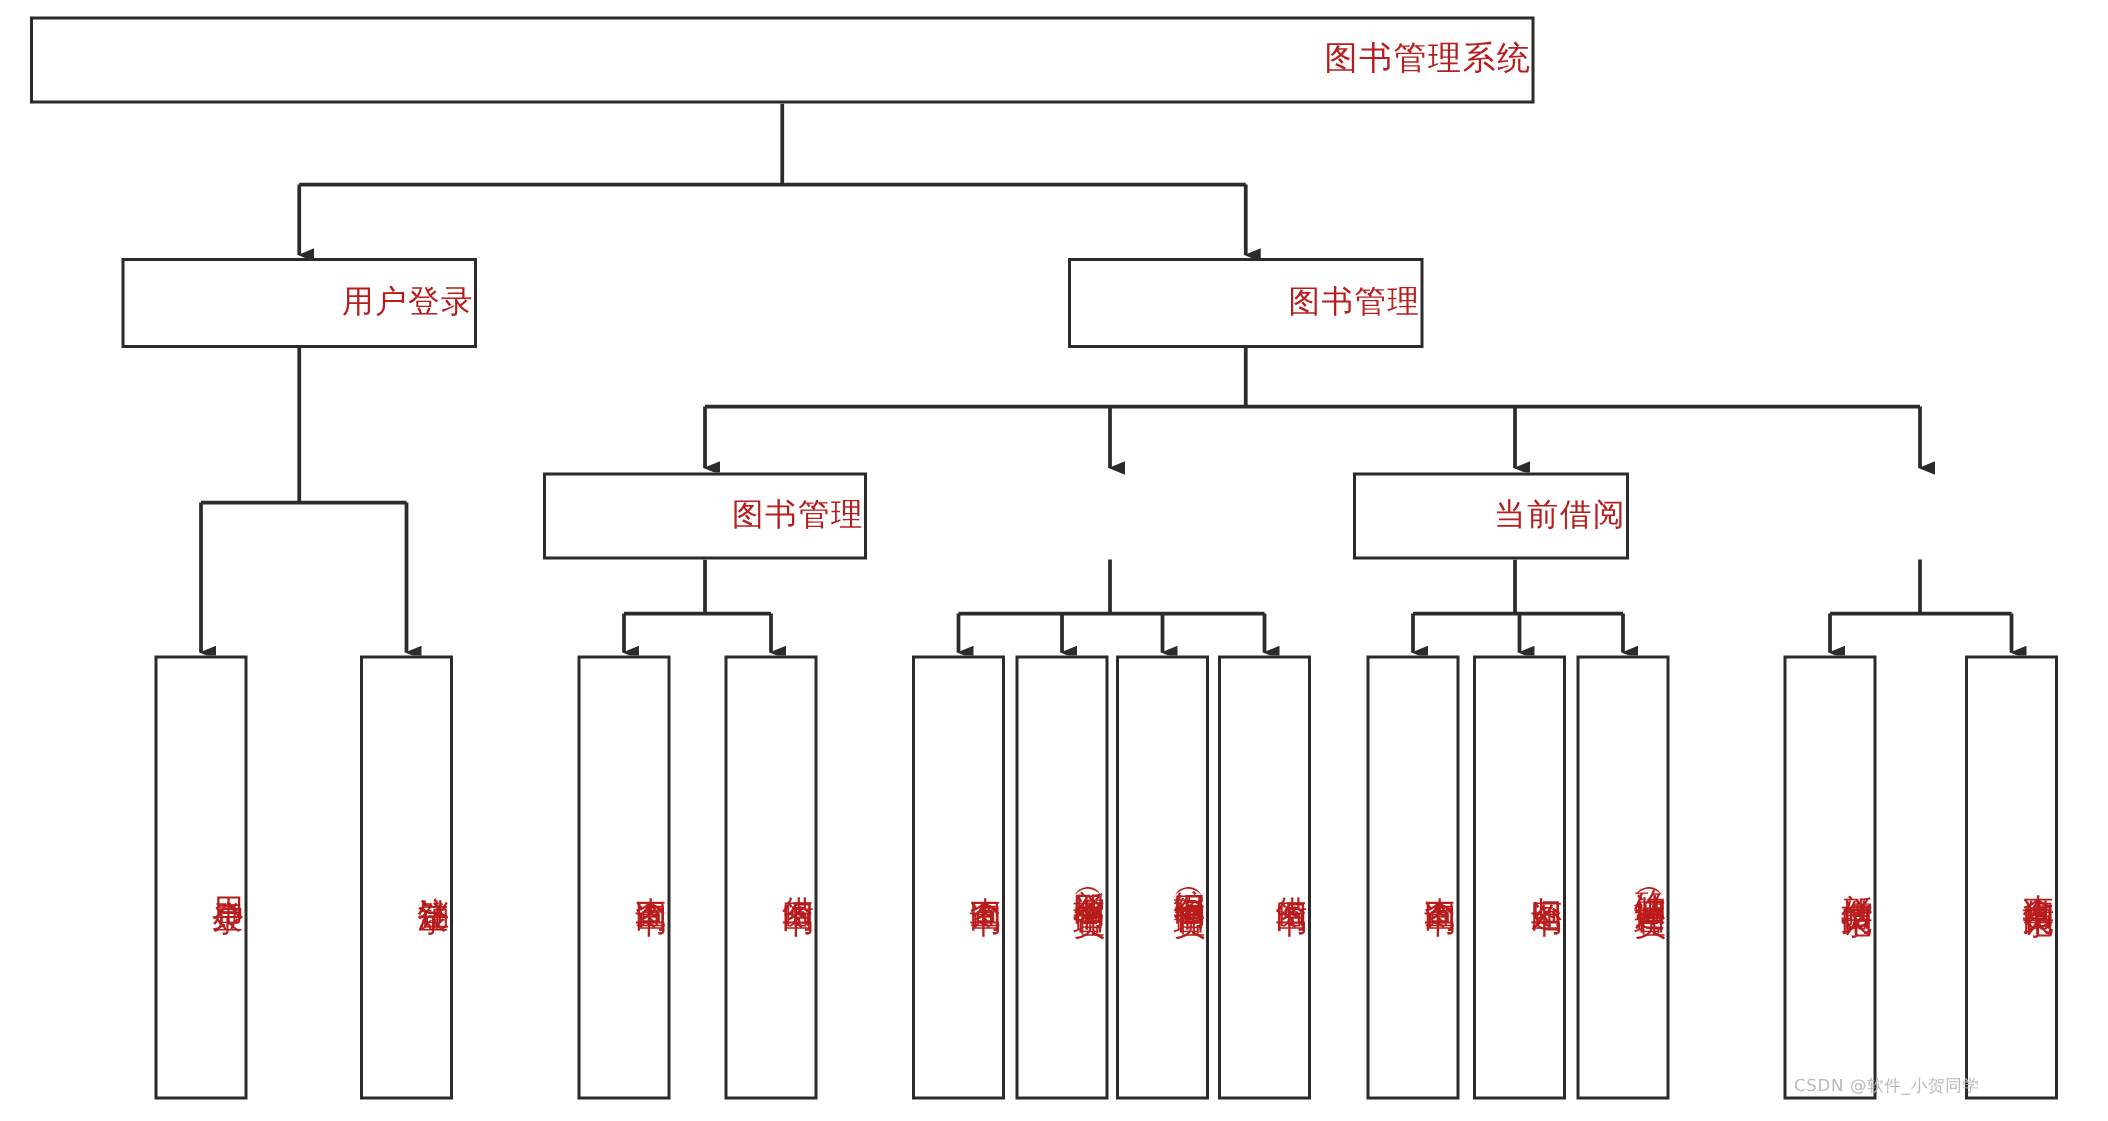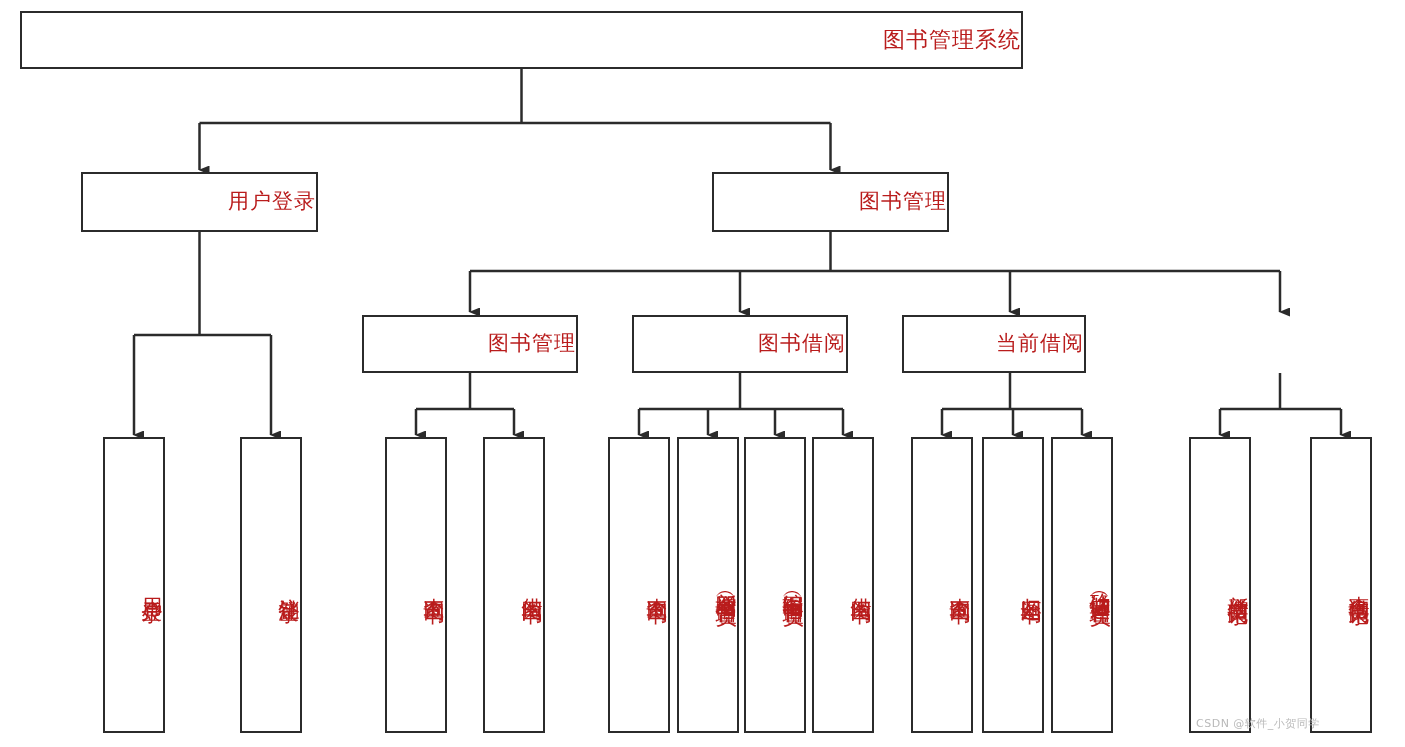--- a/index.html
+++ b/index.html
@@ -130,23 +130,20 @@
   <div class="node horiz" style="left:81px;top:172px;width:237px;height:60px;">
     <span>用户登录</span>
   </div>
   <div class="node horiz" style="left:712px;top:172px;width:237px;height:60px;">
     <span>图书管理</span>
   </div>
 
   <div class="node horiz" style="left:362px;top:315px;width:216px;height:58px;">
     <span>图书管理</span>
   </div>
-  <div class="node horiz" style="left:632px;top:315px;width:216px;height:58px;">
-    <span>图书借阅</span>
-  </div>
   <div class="node horiz" style="left:902px;top:315px;width:184px;height:58px;">
     <span>当前借阅</span>
   </div>
 
   <div class="node leaf" style="left:103px;top:437px;width:62px;height:296px;">
     <span class="vtext">用户登录</span>
   </div>
   <div class="node leaf" style="left:240px;top:437px;width:62px;height:296px;">
     <span class="vtext">注销登录</span>
   </div>

